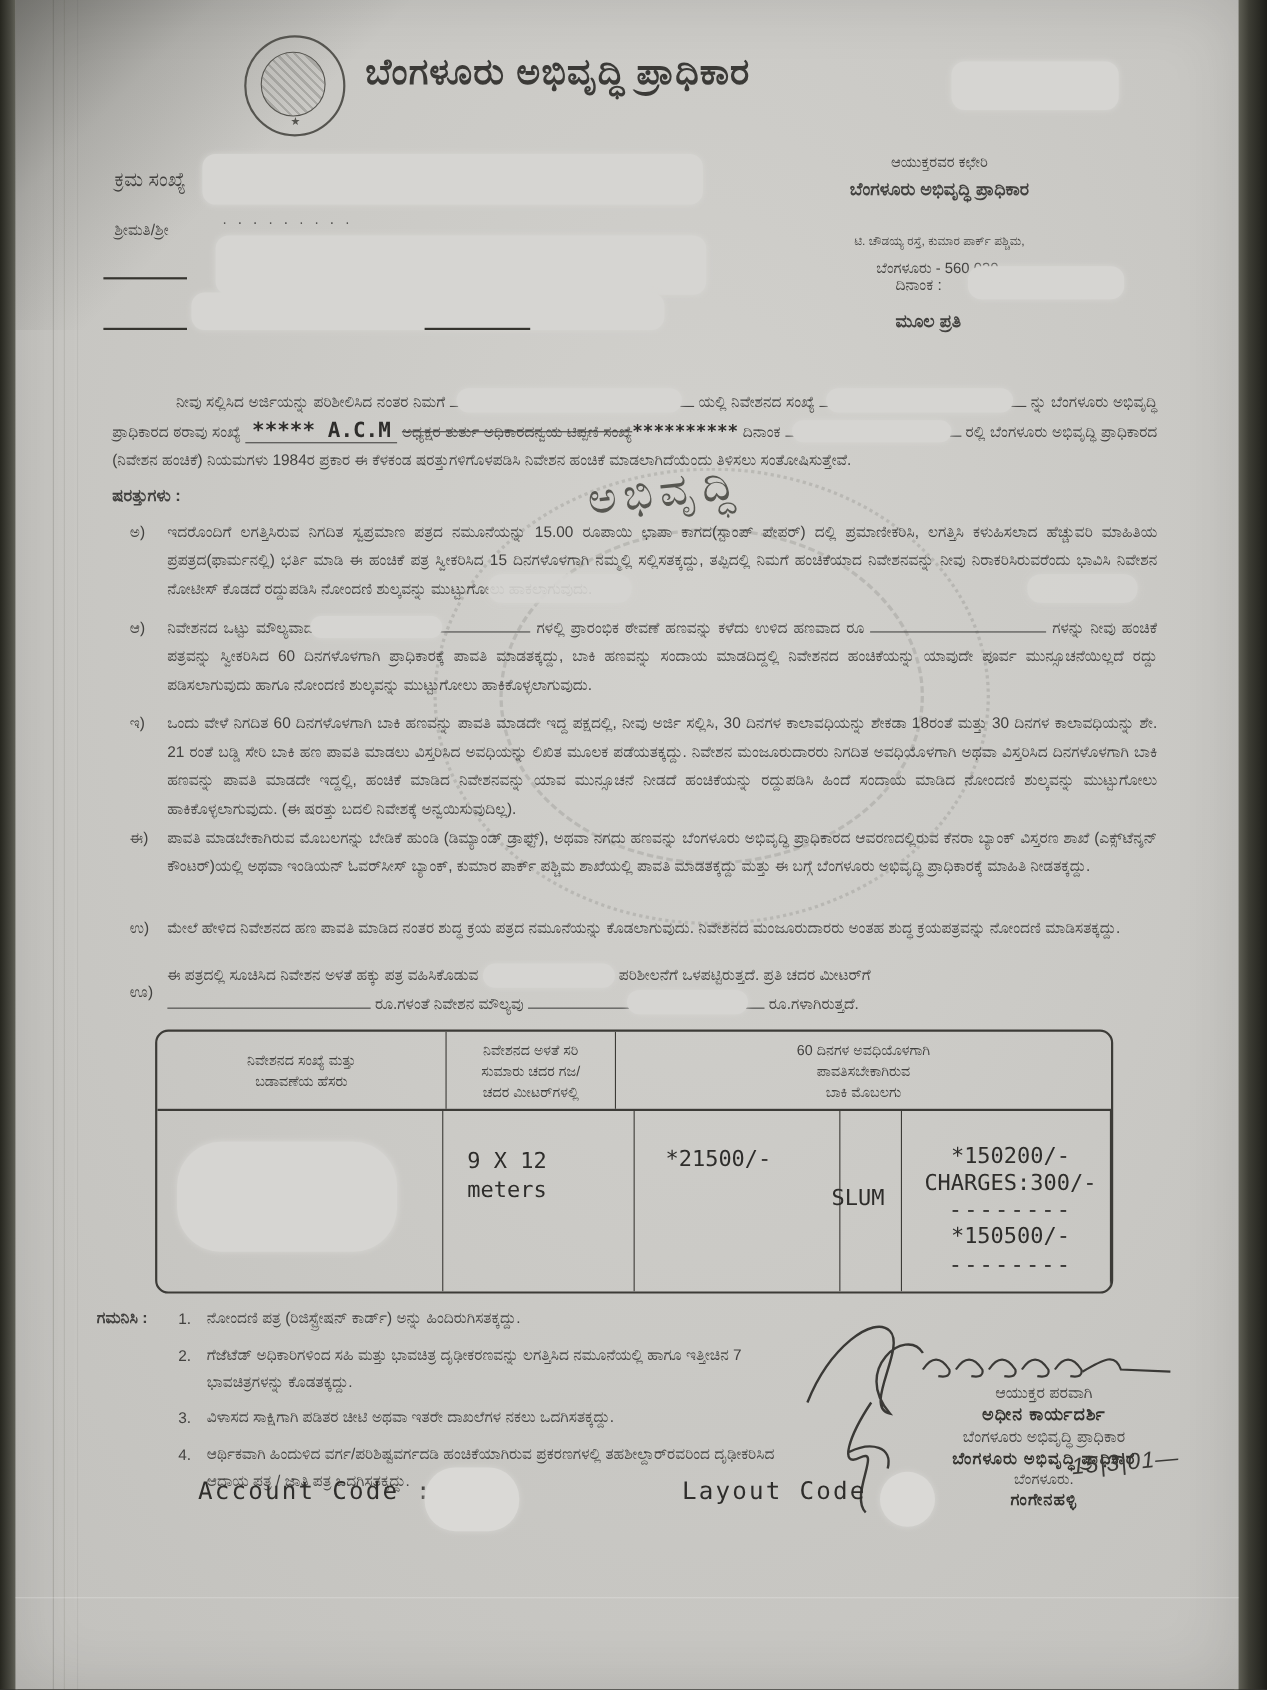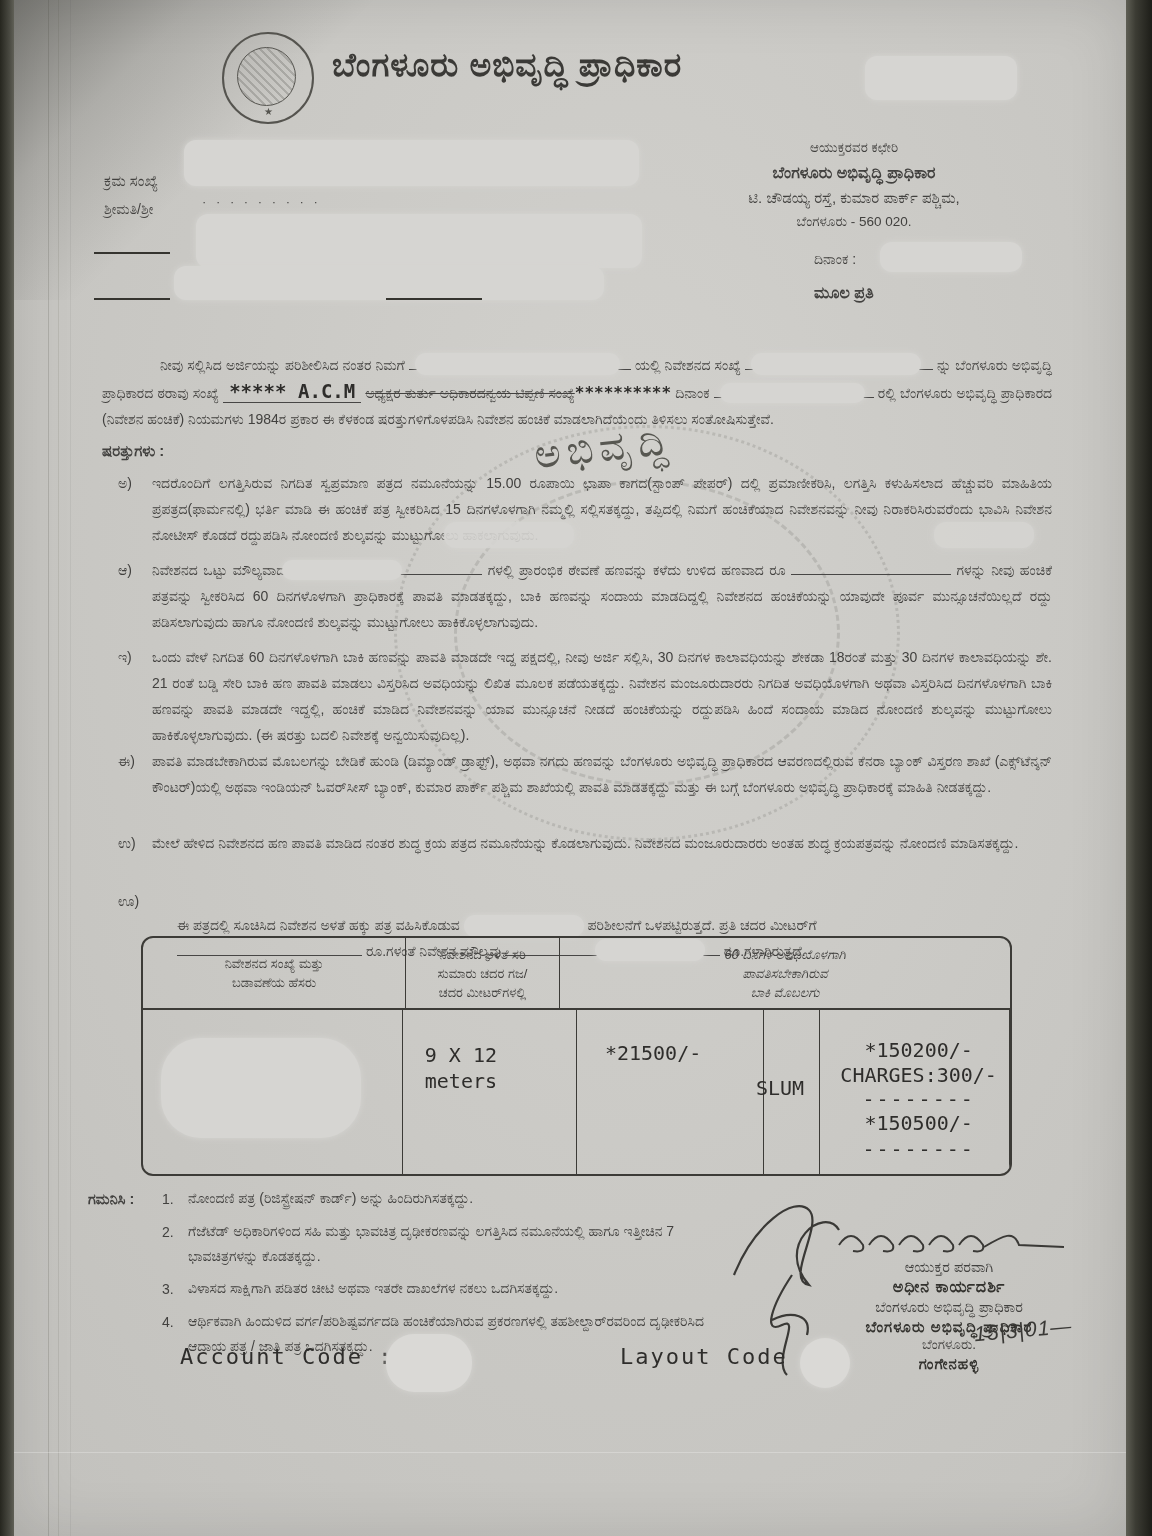--- a/index.html
+++ b/index.html
@@ -59,34 +59,34 @@
   <div class="wm wm-ellipse" style="left:440px;top:480px;width:380px;height:300px;border-style:dashed;"></div>
   <div class="wm" style="left:520px;top:425px;font-size:40px;transform:rotate(-6deg);letter-spacing:6px;color:#4a4a44;opacity:.9;">ಅಭಿವೃದ್ಧಿ</div>
 
   <div class="seal" style="left:208px;top:32px;width:88px;height:88px;">
     <div class="seal-inner" style="left:13px;top:13px;width:57px;height:57px;"></div>
     <div class="seal-star" style="left:40px;top:72px;">★</div>
   </div>
   <div class="abs" style="left:318px;top:46px;width:560px;font-size:33px;font-weight:600;letter-spacing:1px;color:#3b3a37;">ಬೆಂಗಳೂರು ಅಭಿವೃದ್ಧಿ ಪ್ರಾಧಿಕಾರ</div>
   <span class="blob abs" style="left:851px;top:56px;width:152px;height:44px;"></span>
 
-  <div class="abs kn" style="left:90px;top:168px;font-size:15px;">ಕ್ರಮ ಸಂಖ್ಯೆ</div>
+  <div class="abs kn" style="left:90px;top:150px;font-size:18px;">ಕ್ರಮ ಸಂಖ್ಯೆ</div>
   <span class="blob abs" style="left:170px;top:140px;width:455px;height:46px;"></span>
   <div class="abs kn" style="left:90px;top:196px;font-size:14px;">ಶ್ರೀಮತಿ/ಶ್ರೀ</div>
   <div class="abs" style="left:188px;top:194px;font-size:13px;letter-spacing:3px;color:#4a4947;">· · · · · · · · ·</div>
   <span class="blob abs" style="left:182px;top:214px;width:446px;height:54px;"></span>
   <span class="blob abs" style="left:160px;top:266px;width:430px;height:34px;"></span>
   <div class="abs" style="left:80px;top:252px;width:76px;height:0;border-top:2.5px solid #35342f;"></div>
   <div class="abs" style="left:80px;top:298px;width:76px;height:0;border-top:2.5px solid #35342f;"></div>
   <div class="abs" style="left:372px;top:298px;width:96px;height:0;border-top:2.5px solid #35342f;"></div>
 
   <div class="abs" style="left:640px;top:136px;width:400px;text-align:center;">
     <div class="kn" style="font-size:13.5px;line-height:24px;">ಆಯುಕ್ತರವರ ಕಛೇರಿ</div>
     <div class="kn" style="font-size:16px;line-height:26px;font-weight:600;">ಬೆಂಗಳೂರು ಅಭಿವೃದ್ಧಿ ಪ್ರಾಧಿಕಾರ</div>
-    <div class="kn" style="font-size:15px;line-height:24px;">ಟಿ. ಚೌಡಯ್ಯ ರಸ್ತೆ, ಕುಮಾರ ಪಾರ್ಕ್ ಪಶ್ಚಿಮ,</div>
+    <div class="kn" style="font-size:11px;line-height:24px;margin-top:22px;">ಟಿ. ಚೌಡಯ್ಯ ರಸ್ತೆ, ಕುಮಾರ ಪಾರ್ಕ್ ಪಶ್ಚಿಮ,</div>
     <div class="kn" style="font-size:13.5px;line-height:24px;">ಬೆಂಗಳೂರು - 560 020.</div>
   </div>
   <div class="abs kn" style="left:800px;top:246px;font-size:14px;">ದಿನಾಂಕ :</div>
   <span class="blob abs" style="left:866px;top:242px;width:142px;height:30px;"></span>
   <div class="abs kn" style="left:800px;top:280px;font-size:16px;font-weight:600;">ಮೂಲ ಪ್ರತಿ</div>
 
 
   <div class="abs kn" style="left:88px;top:352px;width:950px;text-align:justify;">
     <span style="display:inline-block;width:58px;"></span><span>ನೀವು ಸಲ್ಲಿಸಿದ ಅರ್ಜಿಯನ್ನು ಪರಿಶೀಲಿಸಿದ ನಂತರ ನಿಮಗೆ</span>
     <span class="blankline" style="width:222px;"><span class="blob" style="width:205px;height:22px;"></span></span>
@@ -121,21 +121,21 @@
   <div class="abs kn label-col" style="left:104px;top:644px;">ಇ)</div>
   <div class="abs kn" style="left:138px;top:644px;width:900px;height:110px;text-align:justify;overflow:hidden;">ಒಂದು ವೇಳೆ ನಿಗದಿತ 60 ದಿನಗಳೊಳಗಾಗಿ ಬಾಕಿ ಹಣವನ್ನು ಪಾವತಿ ಮಾಡದೇ ಇದ್ದ ಪಕ್ಷದಲ್ಲಿ, ನೀವು ಅರ್ಜಿ ಸಲ್ಲಿಸಿ, 30 ದಿನಗಳ ಕಾಲಾವಧಿಯನ್ನು ಶೇಕಡಾ 18ರಂತೆ ಮತ್ತು 30 ದಿನಗಳ ಕಾಲಾವಧಿಯನ್ನು ಶೇ. 21 ರಂತೆ ಬಡ್ಡಿ ಸೇರಿ ಬಾಕಿ ಹಣ ಪಾವತಿ ಮಾಡಲು ವಿಸ್ತರಿಸಿದ ಅವಧಿಯನ್ನು ಲಿಖಿತ ಮೂಲಕ ಪಡೆಯತಕ್ಕದ್ದು. ನಿವೇಶನ ಮಂಜೂರುದಾರರು ನಿಗದಿತ ಅವಧಿಯೊಳಗಾಗಿ ಅಥವಾ ವಿಸ್ತರಿಸಿದ ದಿನಗಳೊಳಗಾಗಿ ಬಾಕಿ ಹಣವನ್ನು ಪಾವತಿ ಮಾಡದೇ ಇದ್ದಲ್ಲಿ, ಹಂಚಿಕೆ ಮಾಡಿದ ನಿವೇಶನವನ್ನು ಯಾವ ಮುನ್ಸೂಚನೆ ನೀಡದೆ ಹಂಚಿಕೆಯನ್ನು ರದ್ದುಪಡಿಸಿ ಹಿಂದೆ ಸಂದಾಯ ಮಾಡಿದ ನೋಂದಣಿ ಶುಲ್ಕವನ್ನು ಮುಟ್ಟುಗೋಲು ಹಾಕಿಕೊಳ್ಳಲಾಗುವುದು. (ಈ ಷರತ್ತು ಬದಲಿ ನಿವೇಶಕ್ಕೆ ಅನ್ವಯಿಸುವುದಿಲ್ಲ).</div>
 
   <div class="abs kn label-col" style="left:104px;top:748px;">ಈ)</div>
   <div class="abs kn" style="left:138px;top:748px;width:900px;height:84px;text-align:justify;overflow:hidden;">ಪಾವತಿ ಮಾಡಬೇಕಾಗಿರುವ ಮೊಬಲಗನ್ನು ಬೇಡಿಕೆ ಹುಂಡಿ (ಡಿಮ್ಯಾಂಡ್ ಡ್ರಾಫ್ಟ್), ಅಥವಾ ನಗದು ಹಣವನ್ನು ಬೆಂಗಳೂರು ಅಭಿವೃದ್ಧಿ ಪ್ರಾಧಿಕಾರದ ಆವರಣದಲ್ಲಿರುವ ಕೆನರಾ ಬ್ಯಾಂಕ್ ವಿಸ್ತರಣ ಶಾಖೆ (ಎಕ್ಸ್‌ಟೆನ್ಶನ್ ಕೌಂಟರ್)ಯಲ್ಲಿ ಅಥವಾ ಇಂಡಿಯನ್ ಓವರ್‌ಸೀಸ್ ಬ್ಯಾಂಕ್, ಕುಮಾರ ಪಾರ್ಕ್ ಪಶ್ಚಿಮ ಶಾಖೆಯಲ್ಲಿ ಪಾವತಿ ಮಾಡತಕ್ಕದ್ದು ಮತ್ತು ಈ ಬಗ್ಗೆ ಬೆಂಗಳೂರು ಅಭಿವೃದ್ಧಿ ಪ್ರಾಧಿಕಾರಕ್ಕೆ ಮಾಹಿತಿ ನೀಡತಕ್ಕದ್ದು.</div>
 
   <div class="abs kn label-col" style="left:104px;top:830px;">ಉ)</div>
   <div class="abs kn" style="left:138px;top:830px;width:900px;height:58px;text-align:justify;overflow:hidden;">ಮೇಲೆ ಹೇಳಿದ ನಿವೇಶನದ ಹಣ ಪಾವತಿ ಮಾಡಿದ ನಂತರ ಶುದ್ಧ ಕ್ರಯ ಪತ್ರದ ನಮೂನೆಯನ್ನು ಕೊಡಲಾಗುವುದು. ನಿವೇಶನದ ಮಂಜೂರುದಾರರು ಅಂತಹ ಶುದ್ಧ ಕ್ರಯಪತ್ರವನ್ನು ನೋಂದಣಿ ಮಾಡಿಸತಕ್ಕದ್ದು.</div>
 
   <div class="abs kn label-col" style="left:104px;top:888px;">ಊ)</div>
-  <div class="abs kn" style="left:138px;top:912px;width:900px;height:58px;overflow:hidden;margin-left:25px;">
+  <div class="abs kn" style="left:138px;top:873px;width:900px;height:58px;overflow:hidden;">
     <span>ಈ ಪತ್ರದಲ್ಲಿ ಸೂಚಿಸಿದ ನಿವೇಶನ ಅಳತೆ ಹಕ್ಕು ಪತ್ರ ವಹಿಸಿಕೊಡುವ</span>
     <span class="blob" style="width:120px;height:22px;"></span>
     <span>ಪರಿಶೀಲನೆಗೆ ಒಳಪಟ್ಟಿರುತ್ತದೆ. ಪ್ರತಿ ಚದರ ಮೀಟರ್‌ಗೆ</span><br>
     <span class="blankline" style="width:185px;"></span>
     <span>ರೂ.ಗಳಂತೆ ನಿವೇಶನ ಮೌಲ್ಯವು</span>
     <span class="blankline" style="width:215px;"><span class="blob" style="width:110px;height:22px;left:90px;"></span></span>
     <span>ರೂ.ಗಳಾಗಿರುತ್ತದೆ.</span>
   </div>
 
   <div class="abs" style="left:127px;top:936px;width:867px;height:236px;border:2px solid #3c3b37;border-radius:12px;overflow:hidden;">
@@ -144,21 +144,21 @@
       <div style="width:262px;border-right:1.5px solid #3c3b37;display:flex;align-items:center;justify-content:center;">
         <div class="kn ml" style="font-size:13px;line-height:19px;text-align:center;">ನಿವೇಶನದ ಸಂಖ್ಯೆ ಮತ್ತು
 ಬಡಾವಣೆಯ ಹೆಸರು</div>
       </div>
       <div style="width:153px;border-right:1.5px solid #3c3b37;display:flex;align-items:center;justify-content:center;">
         <div class="kn ml" style="font-size:13px;line-height:19px;text-align:center;">ನಿವೇಶನದ ಅಳತೆ ಸರಿ
 ಸುಮಾರು ಚದರ ಗಜ/
 ಚದರ ಮೀಟರ್‌ಗಳಲ್ಲಿ</div>
       </div>
       <div style="flex:1;display:flex;align-items:center;justify-content:center;">
-        <div class="kn ml" style="font-size:13px;line-height:19px;text-align:center;font-style:italic;">60 ದಿನಗಳ ಅವಧಿಯೊಳಗಾಗಿ
+        <div class="kn ml" style="font-size:13px;line-height:19px;text-align:center;">60 ದಿನಗಳ ಅವಧಿಯೊಳಗಾಗಿ
 ಪಾವತಿಸಬೇಕಾಗಿರುವ
 ಬಾಕಿ ಮೊಬಲಗು</div>
       </div>
     </div>
 
     <div style="display:flex;height:164px;position:relative;">
       <div style="width:262px;border-right:1.5px solid #3c3b37;position:relative;">
         <span class="blob" style="position:absolute;left:18px;top:28px;width:200px;height:100px;border-radius:40px;"></span>
       </div>
       <div style="width:153px;border-right:1.5px solid #3c3b37;padding:32px 0 0 22px;">

